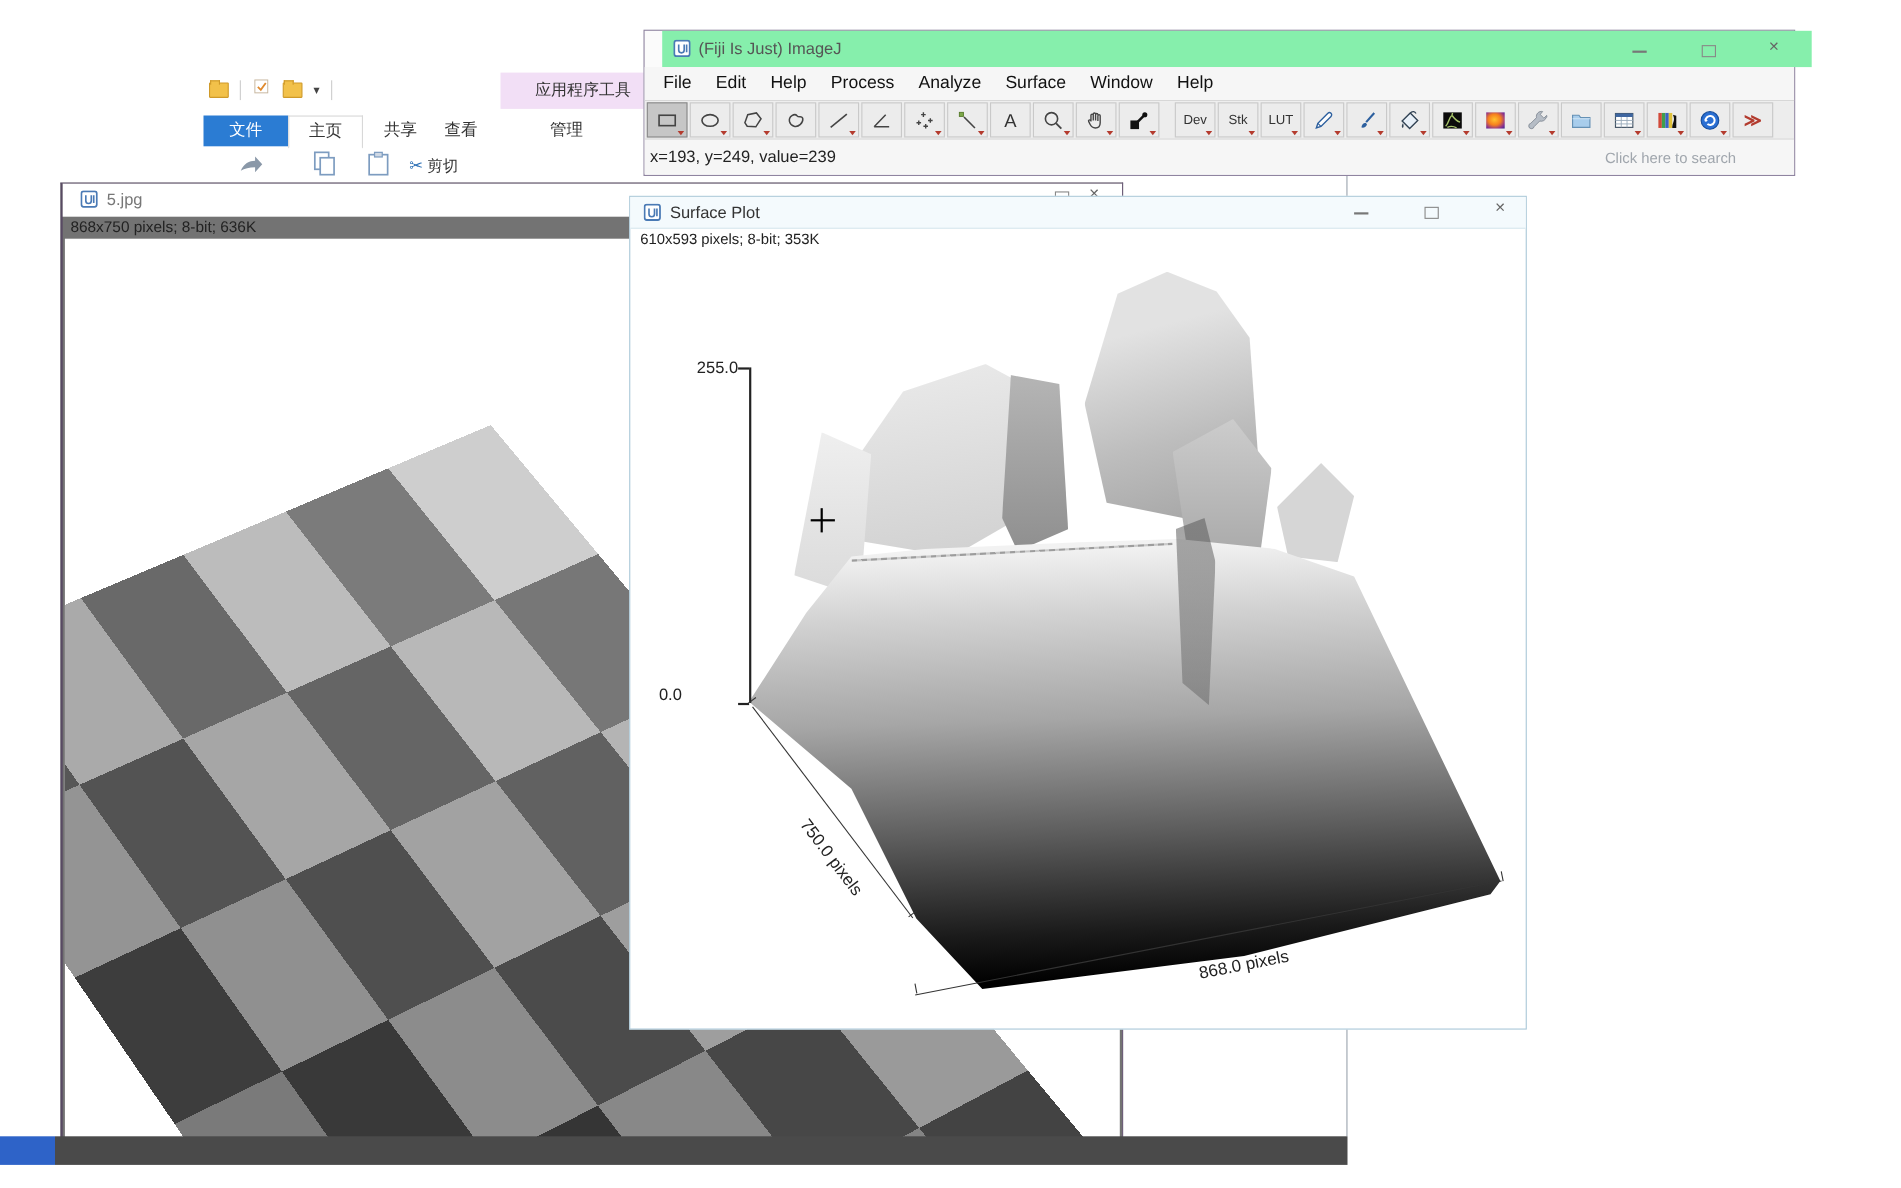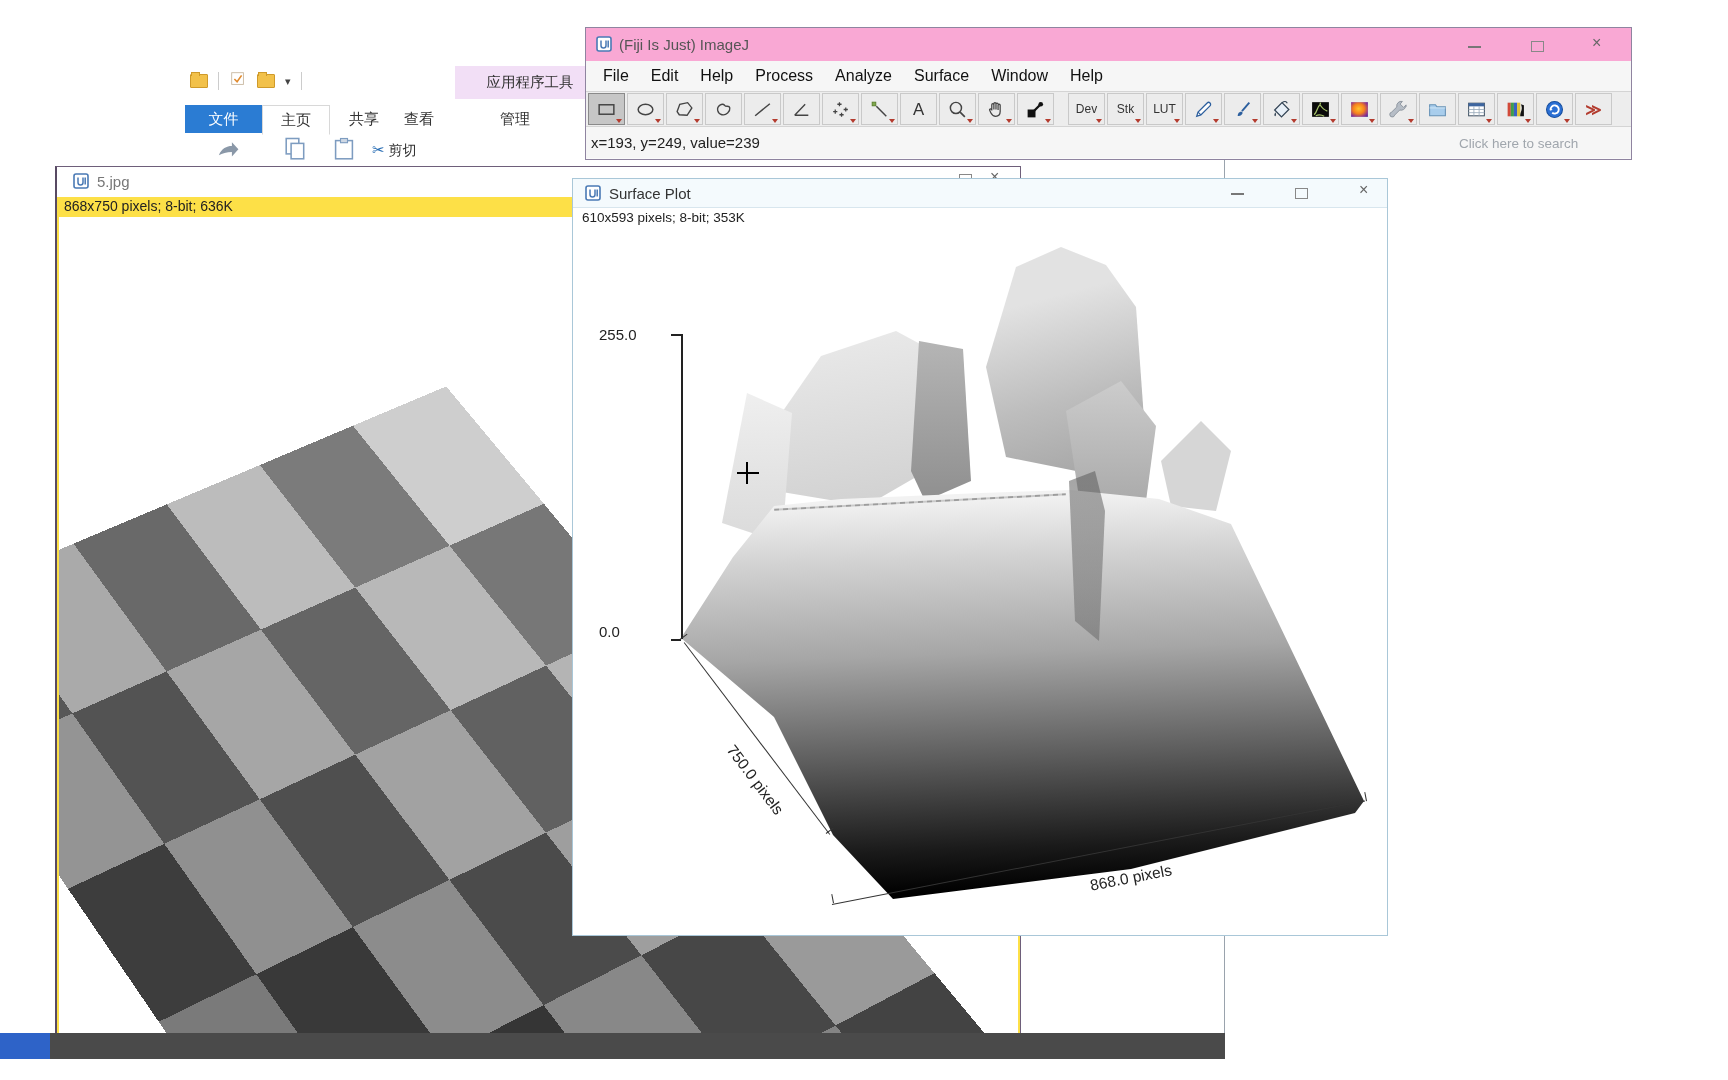--- a/index.html
+++ b/index.html
@@ -25,30 +25,30 @@
   #dark-strip{left:50px;top:1033px;width:1175px;height:26px;background:#4a4a4a;z-index:2;}
   #blue-sliver{left:0;top:1033px;width:50px;height:26px;background:#2e63c8;z-index:2;}
 
   
   .fiji-icon{display:inline-block;width:16px;height:16px;vertical-align:middle;}
   .wc-min{width:13px;height:2px;background:#777;}
   .wc-max{width:11px;height:9px;border:1.3px solid #888;background:transparent;}
   .wc-close{font-size:16px;color:#666;line-height:14px;}
 
   
-  #imgwin{left:55px;top:166px;width:963px;height:867px;background:#fde047;z-index:2;
+  #imgwin{left:55px;top:166px;width:963px;height:867px;background:#737373;z-index:2;
           border:1px solid #6e5f7a;border-left:2px solid #584a63;}
   #imgwin-title{color:#777;font-size:15px;}
   #imgwin-info{font-size:14px;color:#222;}
   #ij-canvas{left:2px;top:50px;width:959px;height:817px;background:#fff;overflow:hidden;}
 
   
   #ijwin{left:585px;top:27px;width:1045px;height:131px;background:#fbfbfb;
          border:1px solid #8f84a0;z-index:4;}
-  #ij-titlebar{left:0;top:0;width:100%;height:33px;background:#f9a8d4;}
+  #ij-titlebar{left:16px;top:0;width:100%;height:33px;background:#86efac;}
   #ij-title{color:#555;font-size:15px;}
   #ij-menubar{left:0;top:33px;width:100%;height:31px;background:#f6f6f6;border-bottom:1px solid #d4d4d4;
               display:flex;align-items:center;padding-left:6px;box-sizing:border-box;}
   .menu-item{padding:0 11px;font-size:16px;color:#111;line-height:30px;}
   #ij-toolbar{left:0;top:64px;width:100%;height:35px;background:#ededed;border-bottom:1px solid #d4d4d4;
               display:flex;align-items:center;padding-left:2px;box-sizing:border-box;}
   .tool{position:relative;width:37px;height:32px;margin-right:2px;background:#ececec;
         border:1px solid #c9c9c9;box-sizing:border-box;display:flex;align-items:center;justify-content:center;}
   .tool.sel{background:#c6c6c6;border:1px solid #8a8a8a;}
   .tool svg{width:21px;height:21px;}
@@ -94,21 +94,21 @@
   #crevice{left:495px;top:242px;width:36px;height:170px;
       clip-path:polygon(0 10px,26px 0,36px 40px,30px 170px,6px 150px);
       background:linear-gradient(180deg,rgba(90,90,90,.55),rgba(30,30,30,.25));}
   #ridge{left:200px;top:272px;width:292px;height:2px;transform:rotate(-3deg);
       background:repeating-linear-gradient(90deg,#9d9d9d 0 5px,#c9c9c9 5px 9px);}
   .axis-line{background:#222;}
   #zaxis{left:107px;top:105px;width:1.5px;height:305px;}
   #ztick-top{left:97px;top:105px;width:10px;height:1.5px;}
   #ztick-bot{left:97px;top:410px;width:10px;height:1.5px;}
   .sp-label{font-size:15px;color:#222;}
-  #zmax{left:25px;top:97px;width:72px;}
+  #zmax{left:25px;top:97px;width:72px;text-align:right;}
   #zmin{left:25px;top:394px;width:64px;text-align:left;}
   #measure-left{left:110px;top:413px;width:241px;height:1.3px;background:#333;
       transform:rotate(52.8deg);transform-origin:0 50%;}
   #measure-bottom{left:258px;top:675px;width:543px;height:1.3px;background:#333;
       transform:rotate(-11deg);transform-origin:0 50%;}
   .mtick{width:9px;height:1.3px;background:#333;}
   #mt1{left:105px;top:407px;transform:rotate(142.8deg);}
   #mt2{left:251px;top:601px;transform:rotate(142.8deg);}
   #mt3{left:254px;top:669px;transform:rotate(79deg);}
   #mt4{left:787px;top:567px;transform:rotate(79deg);}

